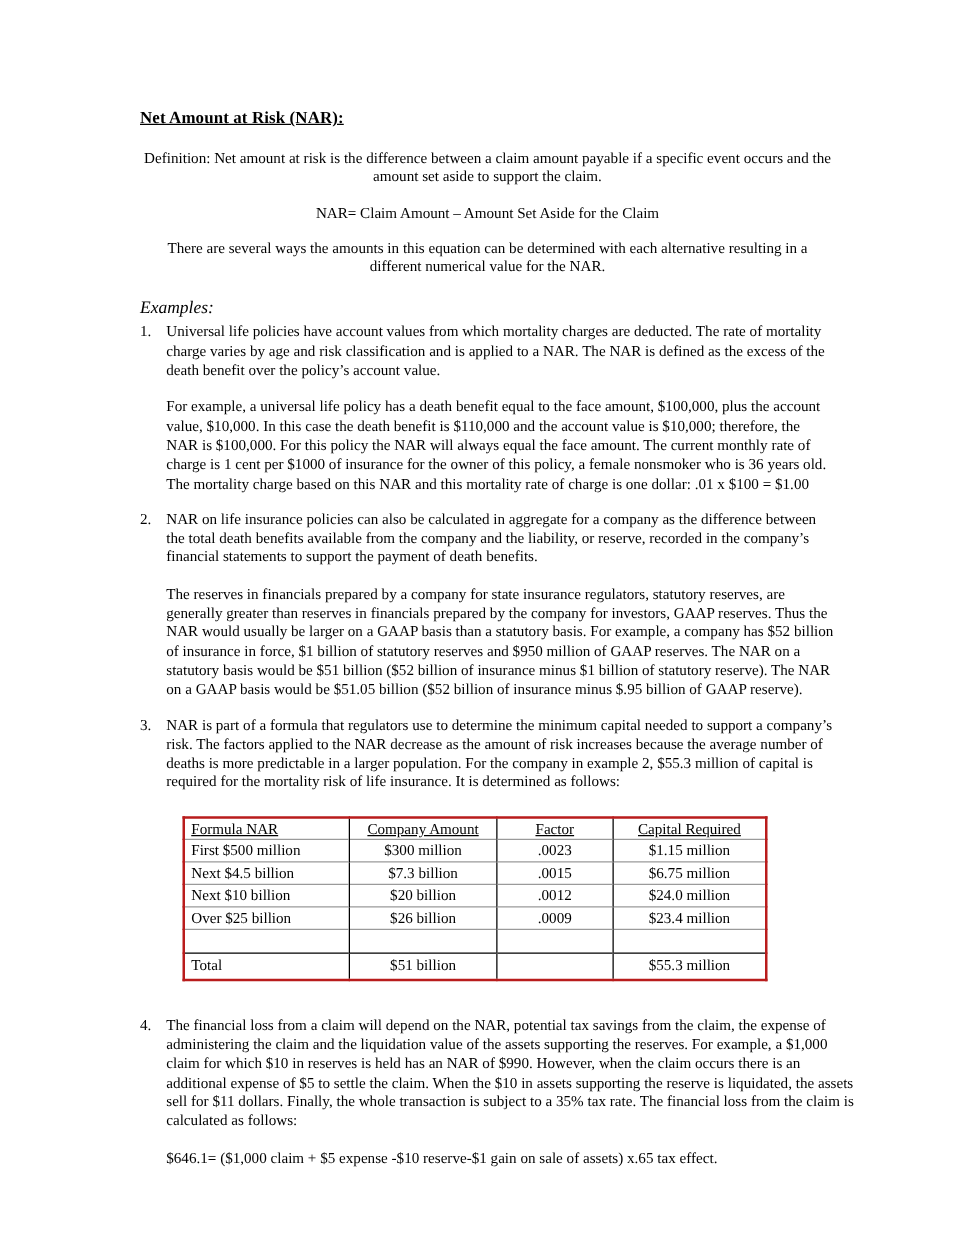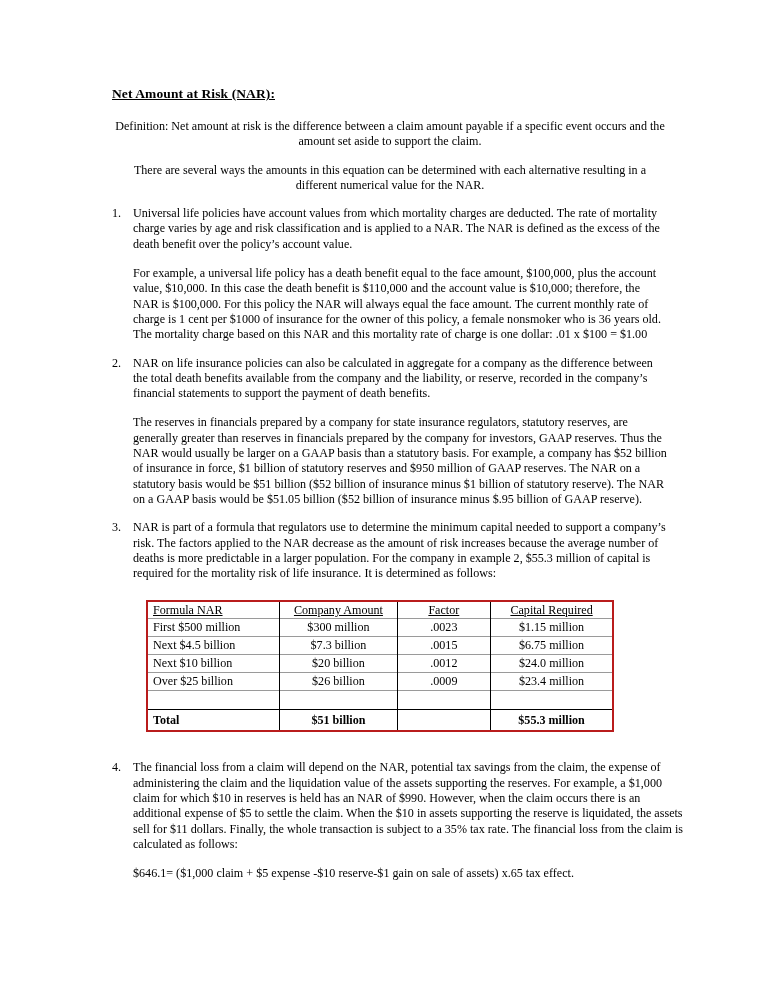--- a/index.html
+++ b/index.html
@@ -96,42 +96,44 @@
     border-left: 1px solid #000;
     border-right: 1px solid #000;
     padding: 1px 5px 2px 5px;
     height: 14px;
     line-height: 14px;
     vertical-align: middle;
   }
   table.nar-table tr.hdr td { padding-bottom: 1px; }
   table.nar-table tr.body-row td { border-top: 1px solid #9a9a9a; }
   table.nar-table tr.spacer td { border-top: 1px solid #9a9a9a; height: 15px; }
-  table.nar-table tr.total td { border-top: 1px solid #000; height: 17px; font-weight: bold; }
+  table.nar-table tr.total td { border-top: 1px solid #000; height: 17px; }
   .c0 { width: 136px; text-align: left; }
   .c1 { width: 117px; text-align: center; }
   .c2 { width: 92px;  text-align: center; }
   .c3 { width: 123px; text-align: center; }
   .hdr .c0, .hdr .c1, .hdr .c2, .hdr .c3 { }
   .hdr span { text-decoration: underline; }
   .total .c0 { text-align: left; }
 
   .after-table { margin-top: 28px; }
 </style>
 </head>
 <body>
 
 <div class="page">
   <div class="content">
 
     <div class="doc-title">Net Amount at Risk (NAR):</div>
 
     <p class="para">Definition: Net amount at risk is the difference between a claim amount payable if a specific event occurs and the amount set aside to support the claim.</p>
+    <p class="para">NAR= Claim Amount – Amount Set Aside for the Claim</p>
     <p class="para">There are several ways the amounts in this equation can be determined with each alternative resulting in a different numerical value for the NAR.</p>
 
+    <div class="examples-heading">Examples:</div>
 
     <div class="list">
 
       <div class="list-item">
         <span class="list-num">1.</span>
         <p class="item-para">Universal life policies have account values from which mortality charges are deducted.  The rate of mortality charge varies by age and risk classification and is applied to a NAR.  The NAR is defined as the excess of the death benefit over the policy’s account value.</p>
         <p class="item-para">For example, a universal life policy has a death benefit equal to the face amount, $100,000, plus the account value, $10,000.  In this case the death benefit is $110,000 and the account value is $10,000; therefore, the NAR is $100,000.  For this policy the NAR will always equal the face amount.  The current monthly rate of charge is 1 cent per $1000 of insurance for the owner of this policy, a female nonsmoker who is 36 years old.  The mortality charge based on this NAR and this mortality rate of charge is one dollar:  .01 x $100 = $1.00</p>
       </div>
 
       <div class="list-item">

